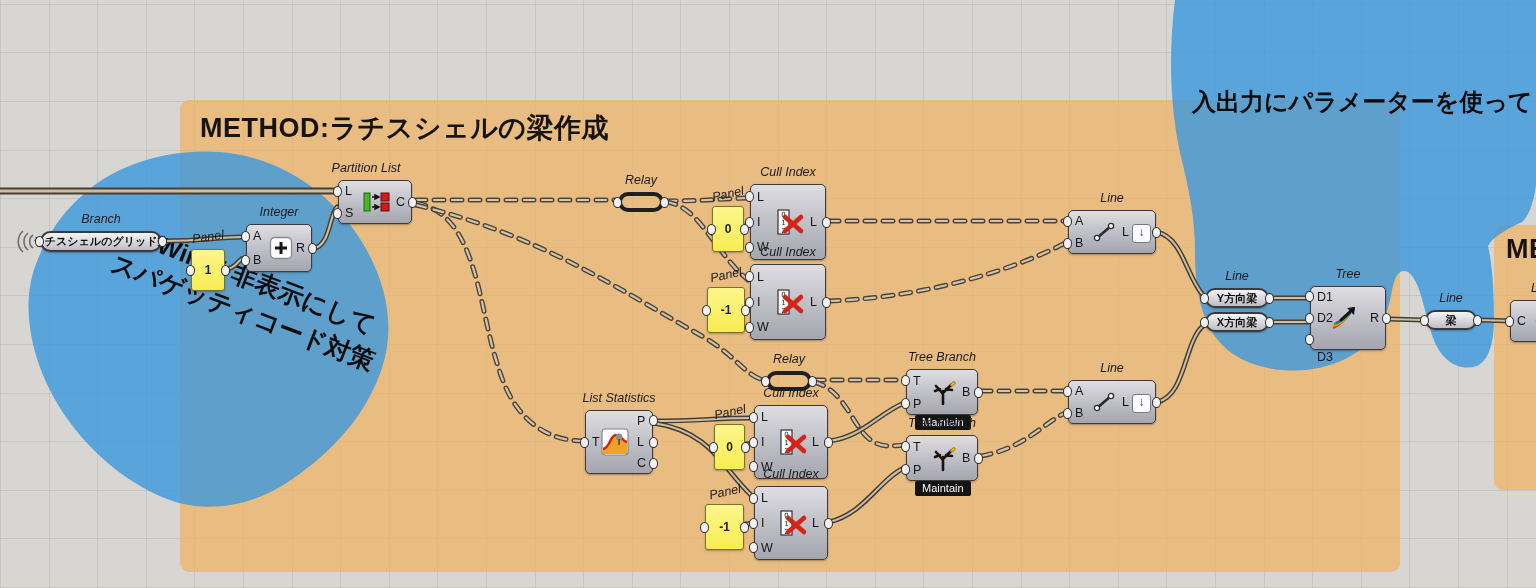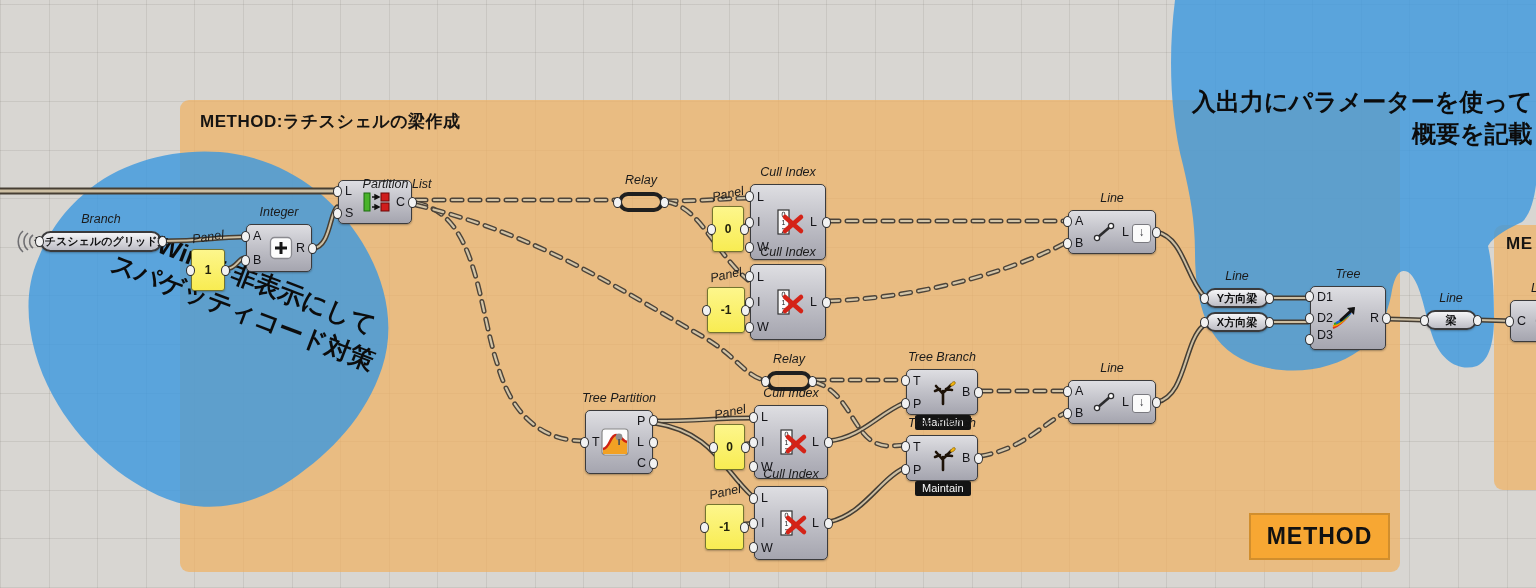--- a/index.html
+++ b/index.html
@@ -5,21 +5,21 @@
   html,body{margin:0;padding:0;background:#b0aeaa;}
   .canvas{
     position:relative;width:1536px;height:588px;overflow:hidden;
     background-color:#d8d6d2;
     background-image:
       repeating-linear-gradient(0deg, rgba(110,106,98,.14) 0 1px, transparent 1px 48.6px),
       repeating-linear-gradient(90deg, rgba(110,106,98,.14) 0 1px, transparent 1px 48.6px);
     font-family:"Liberation Sans","DejaVu Sans",sans-serif;
   }
   .group{position:absolute;background:rgba(240,178,99,.72);border-radius:9px;}
-  .group-title{position:absolute;font-size:17px;font-weight:bold;color:#161412;white-space:nowrap;letter-spacing:.5px;}
+  .group-title{position:absolute;font-size:27px;font-weight:bold;color:#161412;white-space:nowrap;letter-spacing:.5px;}
   svg.layer{position:absolute;left:0;top:0;width:1536px;height:588px;}
   .blob-note{position:absolute;color:#0c0c0c;font-weight:bold;white-space:nowrap;text-align:right;}
   #note-top{left:1192px;top:86px;font-size:24px;line-height:32px;}
   #note-left{left:84px;top:262px;width:330px;font-size:25px;line-height:34px;text-align:center;transform:rotate(21deg);}
   .method-box{position:absolute;left:1249px;top:513px;width:141px;height:47px;background:#f7a733;border:2px solid #d18e2d;
     display:flex;align-items:center;justify-content:center;font-size:23px;font-weight:600;color:#121212;letter-spacing:1px;box-sizing:border-box;}
   .comp{position:absolute;border:1.5px solid #3b3b3d;border-radius:5px;
     background:linear-gradient(180deg,#dedee2 0%,#c3c3ca 45%,#a5a5af 100%);
     box-shadow:0 1px 2px rgba(20,20,20,.35);box-sizing:border-box;}
   .capsule{position:absolute;border:2px solid #3a3a3c;border-radius:11px;
@@ -52,21 +52,20 @@
   <svg class="layer" id="blobs">
       <path d="M 85,193 C 125,158 185,146 235,154 C 290,163 335,198 362,242 C 386,281 396,326 382,368 C 366,416 332,452 291,480 C 252,507 206,514 167,499 C 121,481 78,442 53,396 C 29,352 20,300 38,259 C 50,230 63,212 85,193 Z" fill="rgba(59,151,223,0.80)"></path>
       <path d="M 1175,0 C 1168,55 1170,115 1183,165 C 1190,195 1195,220 1195,252 C 1195,302 1206,345 1248,362 C 1285,377 1330,372 1360,350 C 1378,337 1388,315 1392,290 C 1395,275 1400,268 1408,272 C 1420,280 1424,310 1432,335 C 1440,360 1458,372 1477,366 C 1490,360 1494,340 1494,318 C 1494,295 1493,268 1488,246 C 1494,235 1510,228 1522,222 C 1530,215 1534,200 1536,185 L 1536,0 Z" fill="rgba(59,151,223,0.80)"></path>
       <path d="M33,235 a8,8 0 0 0 0,13" fill="none" stroke="#4c4c52" stroke-width="1.6" opacity="0.75"></path>
       <path d="M28,233 a11,11 0 0 0 0,17" fill="none" stroke="#4c4c52" stroke-width="1.6" opacity="0.75"></path>
       <path d="M23,231 a14,14 0 0 0 0,21" fill="none" stroke="#4c4c52" stroke-width="1.6" opacity="0.75"></path>
     </svg>
 
   <div class="blob-note" id="note-top">
     <div>入出力にパラメーターを使って</div>
-    <div>概要を記載</div>
   </div>
   <div class="blob-note" id="note-left">
     <div>←Wireを非表示にして</div>
     <div>スパゲッティコード対策</div>
   </div>
 
   <svg class="layer" id="wires">
       <path d="M 0,191 H 336" fill="none" stroke="#463e33" stroke-width="7" stroke-linecap="round"></path>
       <path d="M 0,191 H 336" fill="none" stroke="#cdbfa3" stroke-width="3" stroke-linecap="round"></path>
       <path d="M 163,241 C 205,241 215,237 243,237" fill="none" stroke="#463e33" stroke-width="5" stroke-linecap="round"></path>
@@ -143,21 +142,21 @@
       <div class="nub" style="left: 241px; top: 254.5px;"></div>
       <div class="plabel" style="left: 253px; top: 254px;">B</div>
       <div class="nub" style="left: 308px; top: 242.5px;"></div>
       <div class="plabel" style="left: 296px; top: 242px;">R</div>
       <div class="icon" style="left: 269px; top: 236px;"><svg width="24" height="24">
           <rect x="1.5" y="1.5" width="21" height="21" rx="4" fill="#fdfdfd" stroke="#8a8a90" stroke-width="1.3"></rect>
           <rect x="6" y="10.5" width="12" height="3" fill="#161616"></rect>
           <rect x="10.5" y="6" width="3" height="12" fill="#161616"></rect>
         </svg></div>
       <div class="comp" style="left: 338px; top: 180px; width: 74px; height: 44px;"></div>
-      <div class="nickname" style="left: 397px; top: 161px; transform: translateX(-50%); margin-top: 16px;">Partition List</div>
+      <div class="nickname" style="left: 366px; top: 161px; transform: translateX(-50%);">Partition List</div>
       <div class="nub" style="left: 333px; top: 185.5px;"></div>
       <div class="plabel" style="left: 345px; top: 185px;">L</div>
       <div class="nub" style="left: 333px; top: 207.5px;"></div>
       <div class="plabel" style="left: 345px; top: 207px;">S</div>
       <div class="nub" style="left: 408px; top: 196.5px;"></div>
       <div class="plabel" style="left: 396px; top: 196px;">C</div>
       <div class="icon" style="left: 362px; top: 190px;"><svg width="30" height="24">
           <rect x="2" y="3" width="6" height="18" fill="#49b32a" stroke="#1d6a10" stroke-width="1"></rect>
           <path d="M10,7 h6 M13,5 l4,2 -4,2 Z" stroke="#111" stroke-width="1.4" fill="#111"></path>
           <path d="M10,17 h6 M13,15 l4,2 -4,2 Z" stroke="#111" stroke-width="1.4" fill="#111"></path>
@@ -204,21 +203,21 @@
           <text x="8.5" y="9" font-size="7" text-anchor="middle" fill="#222" font-family="DejaVu Sans,sans-serif">0</text>
           <text x="8.5" y="17" font-size="7" text-anchor="middle" fill="#222">1</text>
           <text x="8.5" y="25" font-size="7" text-anchor="middle" fill="#222">2</text>
           <path d="M10,9 L26,23 M26,9 L10,23" stroke="#d42317" stroke-width="4.5" stroke-linecap="round"></path>
         </svg></div>
       <div class="panelbox" style="left: 707px; top: 287px; width: 38px; height: 46px;">-1</div>
       <div class="nickname" style="left: 726px; top: 268px; transform: translateX(-50%) rotate(-12deg);">Panel</div>
       <div class="nub" style="left: 702px; top: 304.5px;"></div>
       <div class="nub" style="left: 741px; top: 304.5px;"></div>
       <div class="comp" style="left: 585px; top: 410px; width: 68px; height: 64px;"></div>
-      <div class="nickname" style="left: 619px; top: 391px; transform: translateX(-50%);">Tree Partition</div>
+      <div class="nickname" style="left: 619px; top: 391px; transform: translateX(-50%);">List Statistics</div>
       <div class="nub" style="left: 580px; top: 436.5px;"></div>
       <div class="plabel" style="left: 592px; top: 436px;">T</div>
       <div class="nub" style="left: 649px; top: 415.167px;"></div>
       <div class="plabel" style="left: 637px; top: 414.667px;">P</div>
       <div class="nub" style="left: 649px; top: 436.5px;"></div>
       <div class="plabel" style="left: 637px; top: 436px;">L</div>
       <div class="nub" style="left: 649px; top: 457.833px;"></div>
       <div class="plabel" style="left: 637px; top: 457.333px;">C</div>
       <div class="icon" style="left: 600px; top: 427px;"><svg width="30" height="30">
           <rect x="2" y="2" width="26" height="26" rx="3" fill="#fdfdfd" stroke="#888" stroke-width="1.2"></rect>
@@ -334,21 +333,21 @@
       <div class="capsule" style="left: 1205px; top: 312px; width: 64px; height: 20px;">X方向梁</div>
       <div class="nub" style="left: 1200px; top: 316.5px;"></div>
       <div class="nub" style="left: 1265px; top: 316.5px;"></div>
       <div class="comp" style="left: 1310px; top: 286px; width: 76px; height: 64px;"></div>
       <div class="nickname" style="left: 1348px; top: 267px; transform: translateX(-50%);">Tree</div>
       <div class="nub" style="left: 1305px; top: 291.167px;"></div>
       <div class="plabel" style="left: 1317px; top: 290.667px;">D1</div>
       <div class="nub" style="left: 1305px; top: 312.5px;"></div>
       <div class="plabel" style="left: 1317px; top: 312px;">D2</div>
       <div class="nub" style="left: 1305px; top: 333.833px;"></div>
-      <div class="plabel" style="left: 1317px; top: 329px;">D3</div>
+      <div class="plabel" style="left: 1317px; top: 351px;">D3</div>
       <div class="nub" style="left: 1382px; top: 312.5px;"></div>
       <div class="plabel" style="left: 1370px; top: 312px;">R</div>
       <div class="icon" style="left: 1329px; top: 304px;"><svg width="30" height="28">
           <path d="M4,24 C9,22 13,19 19,12" stroke="#e0301a" stroke-width="2.2" fill="none"></path>
           <path d="M4,22 C10,21 14,17 20,11" stroke="#f59b00" stroke-width="2" fill="none"></path>
           <path d="M5,20 C11,19 15,15 21,10" stroke="#2f9e1f" stroke-width="2" fill="none"></path>
           <path d="M7,19 C12,17 16,13 22,9" stroke="#1f5fd6" stroke-width="2" fill="none"></path>
           <path d="M12,16 L24,5" stroke="#111" stroke-width="3" stroke-linecap="round"></path>
           <path d="M18,4 L26,3 L25,11 Z" fill="#111"></path>
         </svg></div>
@@ -359,14 +358,13 @@
       <div class="comp" style="left: 1510px; top: 300px; width: 60px; height: 42px;"></div>
       <div class="nickname" style="left: 1540px; top: 281px; transform: translateX(-50%);">Ler</div>
       <div class="nub" style="left: 1505px; top: 315.5px;"></div>
       <div class="plabel" style="left: 1517px; top: 315px;">C</div>
       <div class="icon" style="left: 1533px; top: 308px;"><svg width="26" height="26">
           <path d="M6,18 A8,8 0 1 1 18,18" fill="none" stroke="#222" stroke-width="2.2"></path>
           <path d="M15,16 l4,5 3,-5 Z" fill="#c21d1d"></path>
         </svg></div>
     </div>
 
-  <div class="method-box">METHOD</div>
 </div>
 
 </body></html>

